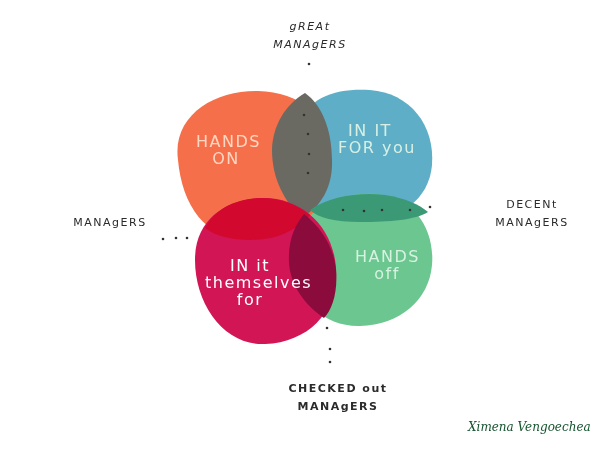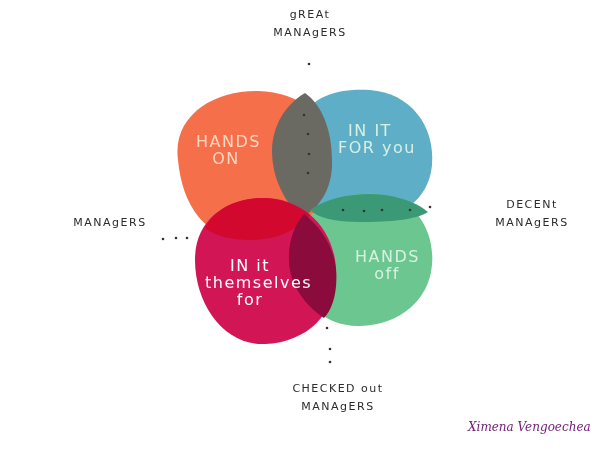--- a/index.html
+++ b/index.html
@@ -1,20 +1,20 @@
 <!DOCTYPE html>
 <html><head>
 <meta charset="utf-8">
 <style>
   html,body{margin:0;padding:0;background:#ffffff;}
   body{width:609px;height:457px;position:relative;overflow:hidden;font-family:"DejaVu Sans",sans-serif;}
   svg{position:absolute;left:0;top:0;}
   .lbl{position:absolute;color:#2b2b2b;font-size:11px;letter-spacing:1.5px;text-align:center;line-height:18px;white-space:nowrap;font-family:"DejaVu Sans",sans-serif;}
   .inner{position:absolute;font-size:16px;letter-spacing:1.5px;text-align:center;line-height:17px;white-space:nowrap;font-family:"DejaVu Sans",sans-serif;}
-  .sig{position:absolute;font-family:"DejaVu Serif",serif;font-style:italic;font-size:12px;color:#701a75;}
+  .sig{position:absolute;font-family:"DejaVu Serif",serif;font-style:italic;font-size:12px;color:#14532d;}
 </style>
 </head>
 <body>
 
 <svg width="609" height="457" viewBox="0 0 609 457">
 
   <path fill="#f5704a" d="M178,160 C172,115 215,90 258,91 C300,92 330,115 332,160 C334,205 300,240 250,240 C205,240 182,205 178,160 Z"></path>
 
   <path fill="#5eaec8" d="M298,130 C305,95 340,88 370,90 C410,93 435,125 432,165 C429,200 400,220 360,222 C320,224 292,200 294,165 Z"></path>
 
@@ -61,29 +61,29 @@
 <div class="inner" style="left:205px;top:257px;width:90px;color:#ffffff;">
   <div>IN it</div>
   <div>themselves</div>
   <div>for</div>
 </div>
 <div class="inner" style="left:355px;top:248px;width:64px;color:#d6f2e0;">
   <div>HANDS</div>
   <div>off</div>
 </div>
 
-<div class="lbl" style="left:260px;top:6px;width:100px;">
+<div class="lbl" style="left:260px;top:18px;width:100px;font-style:italic;">
   <div>gREAt</div>
   <div>MANAgERS</div>
 </div>
 <div class="lbl" style="left:70px;top:214px;width:80px;">
   <div>MANAgERS</div>
 </div>
 <div class="lbl" style="left:452px;top:196px;width:84px;margin-left:38px;">
   <div>DECENt</div>
   <div>MANAgERS</div>
 </div>
-<div class="lbl" style="left:283px;top:380px;width:110px;">
+<div class="lbl" style="left:283px;top:380px;width:110px;font-weight:bold;">
   <div>CHECKED out</div>
   <div>MANAgERS</div>
 </div>
 
 <div class="sig" style="left:468px;top:420px;">Ximena Vengoechea</div>
 
 </body></html>

